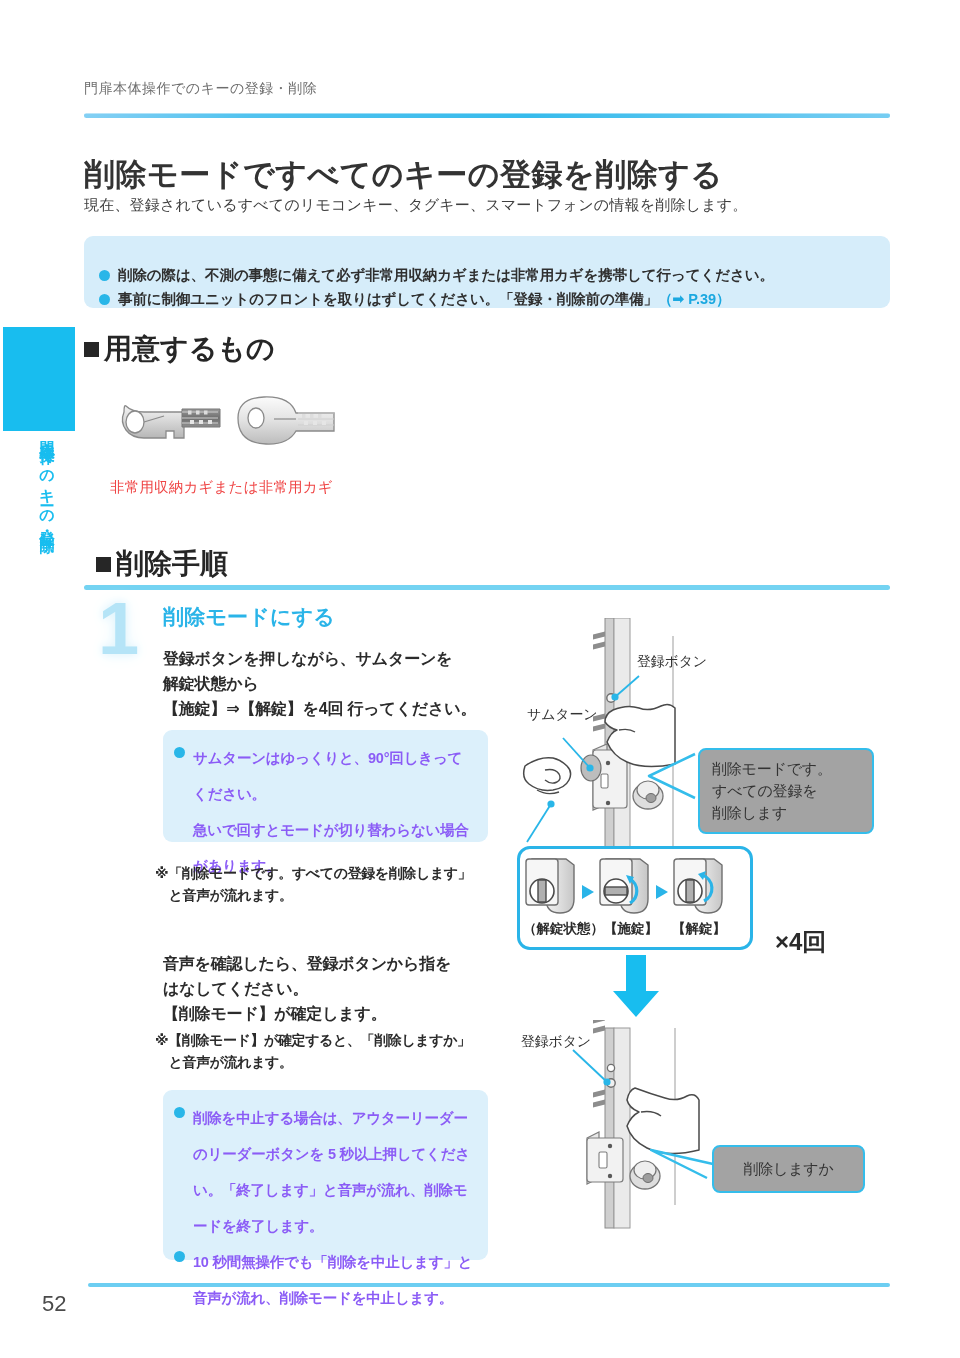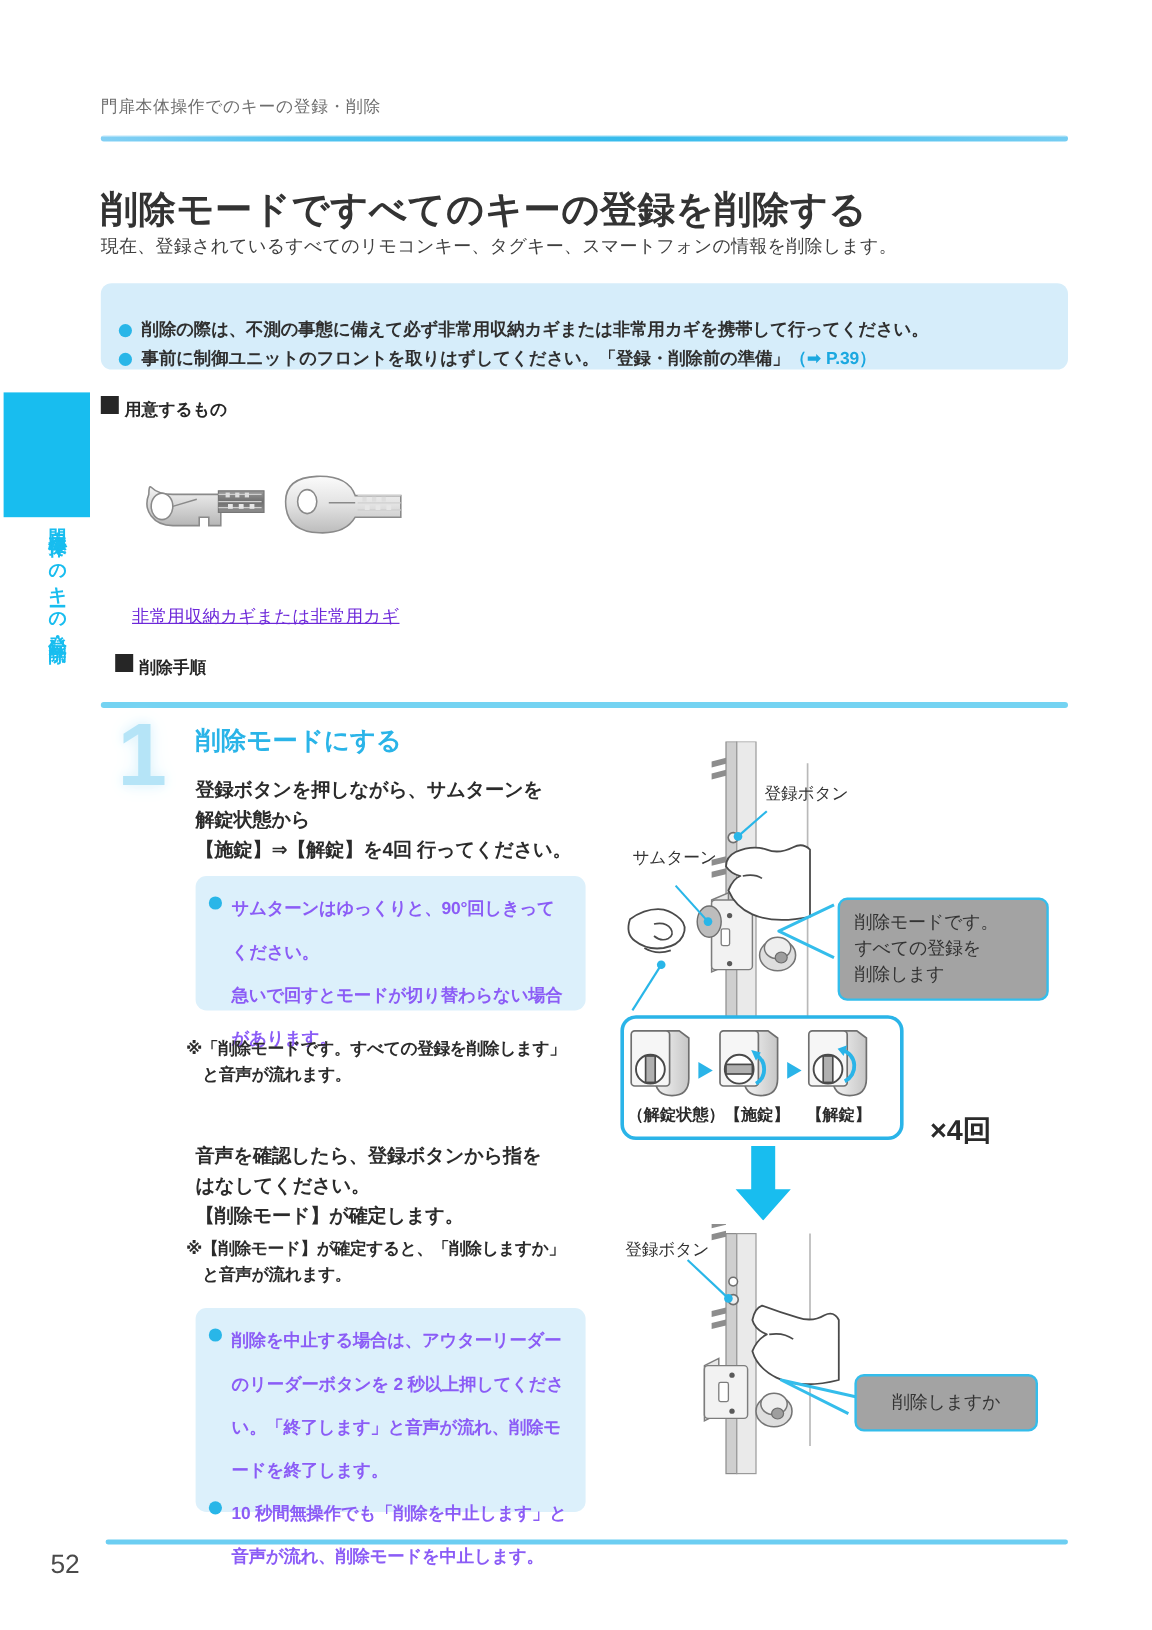--- a/index.html
+++ b/index.html
@@ -66,40 +66,40 @@
     position:absolute;left:34px;top:428px;
     width:26px;
     writing-mode:vertical-rl;
     font-size:15px;font-weight:bold;color:#18bdef;
     letter-spacing:2px;line-height:26px;
     white-space:nowrap;
   }
 
   
   .sec-h{
-    position:absolute;font-size:14px;font-weight:bold;color:#262626;
+    position:absolute;font-size:28px;font-weight:bold;color:#262626;
     letter-spacing:0px;
   }
   .sec-h .sq{
     display:inline-block;width:15px;height:15px;background:#262626;
     margin-right:5px;vertical-align:1px;
   }
   #sec-prepare{left:84px;top:330px;}
   #sec-steps{left:84px;top:545px;margin-left:12px;}
 
   .steps-rule{
     position:absolute;left:84px;top:585px;width:806px;height:5px;
     background:#74d3f2;border-radius:3px;
   }
 
   
   .keys-wrap{position:absolute;left:118px;top:388px;width:240px;height:70px;}
   .keys-caption{
-    position:absolute;left:110px;top:504px;
-    font-size:14.5px;color:#6d28d9;letter-spacing:.2px;text-decoration:underline;
+    position:absolute;left:110px;top:478px;
+    font-size:14.5px;color:#ef4444;letter-spacing:.2px;
   }
 
   
   .step-num{
     position:absolute;left:98px;top:592px;
     font-size:74px;font-weight:bold;line-height:1;
     color:#b5e4f7;
     text-shadow:0 0 9px #ddf3fc, 0 0 18px #e9f8fd;
     font-family:"Liberation Sans",sans-serif;
   }
@@ -283,21 +283,21 @@
 
   <div class="step-body2" style="white-space:pre-line">音声を確認したら、登録ボタンから指を
 はなしてください。
 【削除モード】が確定します。</div>
 
   <div class="note-star" id="note-2" style="white-space:pre-line">※【削除モード】が確定すると、「削除しますか」
 　と音声が流れます。</div>
 
   <div class="tipbox" id="tip-2">
     <ul>
-      <li><span>削除を中止する場合は、アウターリーダーのリーダーボタンを 2 秒以上押してください。「終了します」と音声が流れ、削除モードを終了します。</span></li>
+      <li><span>削除を中止する場合は、アウターリーダーのリーダーボタンを 5 秒以上押してください。「終了します」と音声が流れ、削除モードを終了します。</span></li>
       <li><span>10 秒間無操作でも「削除を中止します」と音声が流れ、削除モードを中止します。</span></li>
     </ul>
   </div>
 
   <div class="illus" id="illus-top">
     <svg width="400" height="245" viewBox="0 0 400 245">
 
       <rect x="90" y="0" width="9" height="245" fill="#cfcfcf" stroke="#8c8c8c" stroke-width="1"></rect>
       <rect x="99" y="0" width="16" height="245" fill="#eaeaea" stroke="#9a9a9a" stroke-width="1"></rect>
       <line x1="158" y1="18" x2="158" y2="245" stroke="#b9b9b9" stroke-width="1.4"></line>

